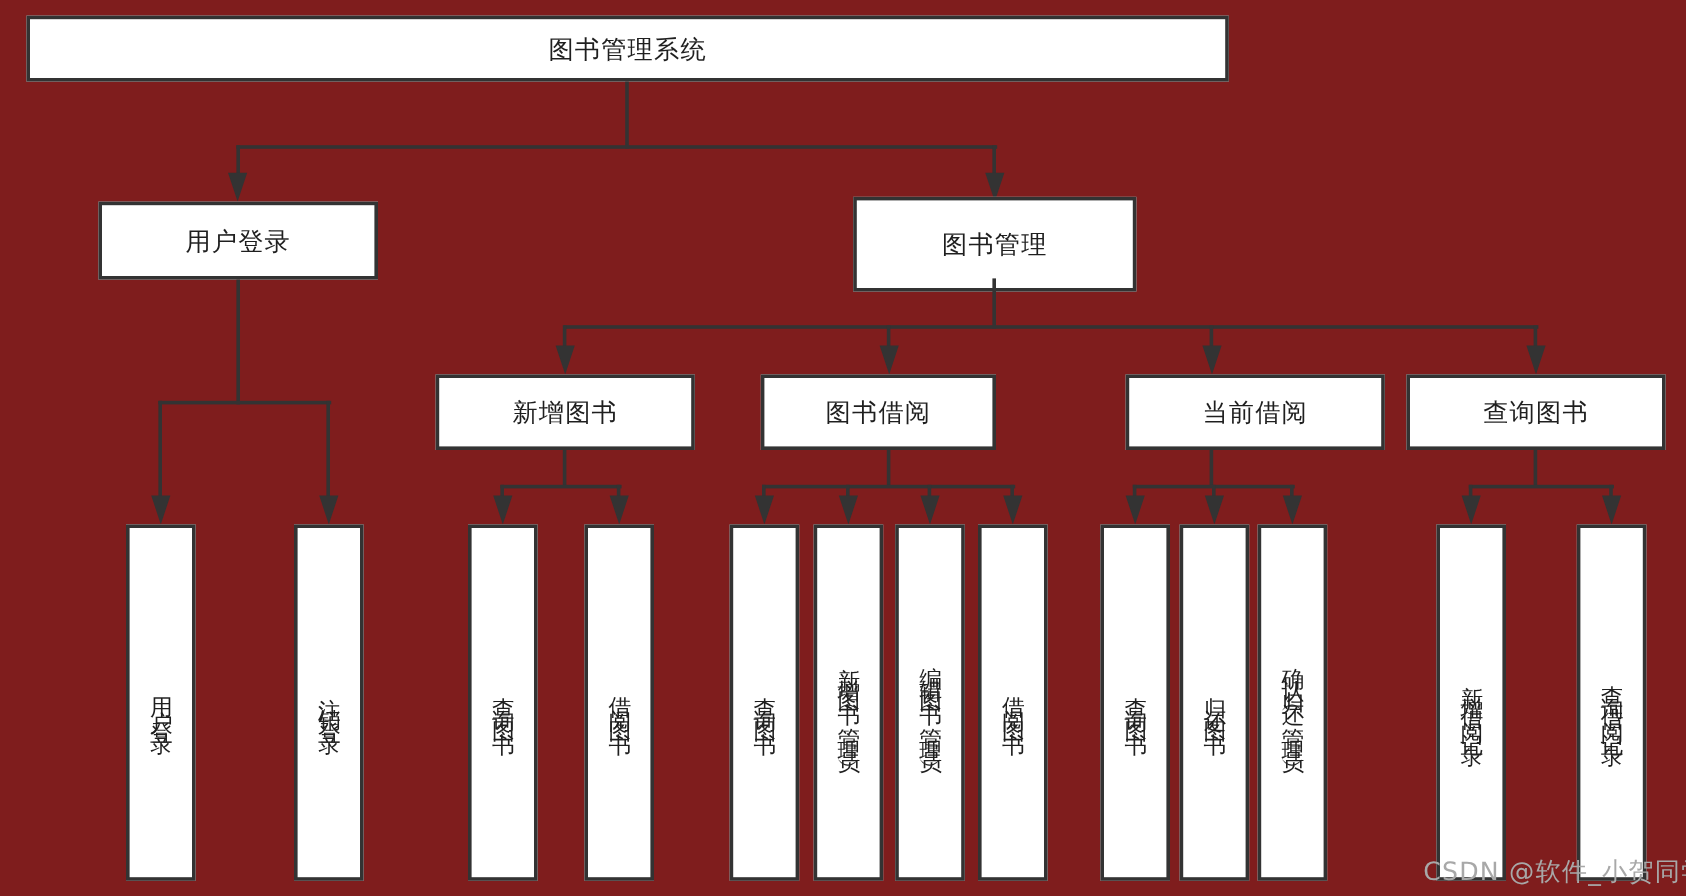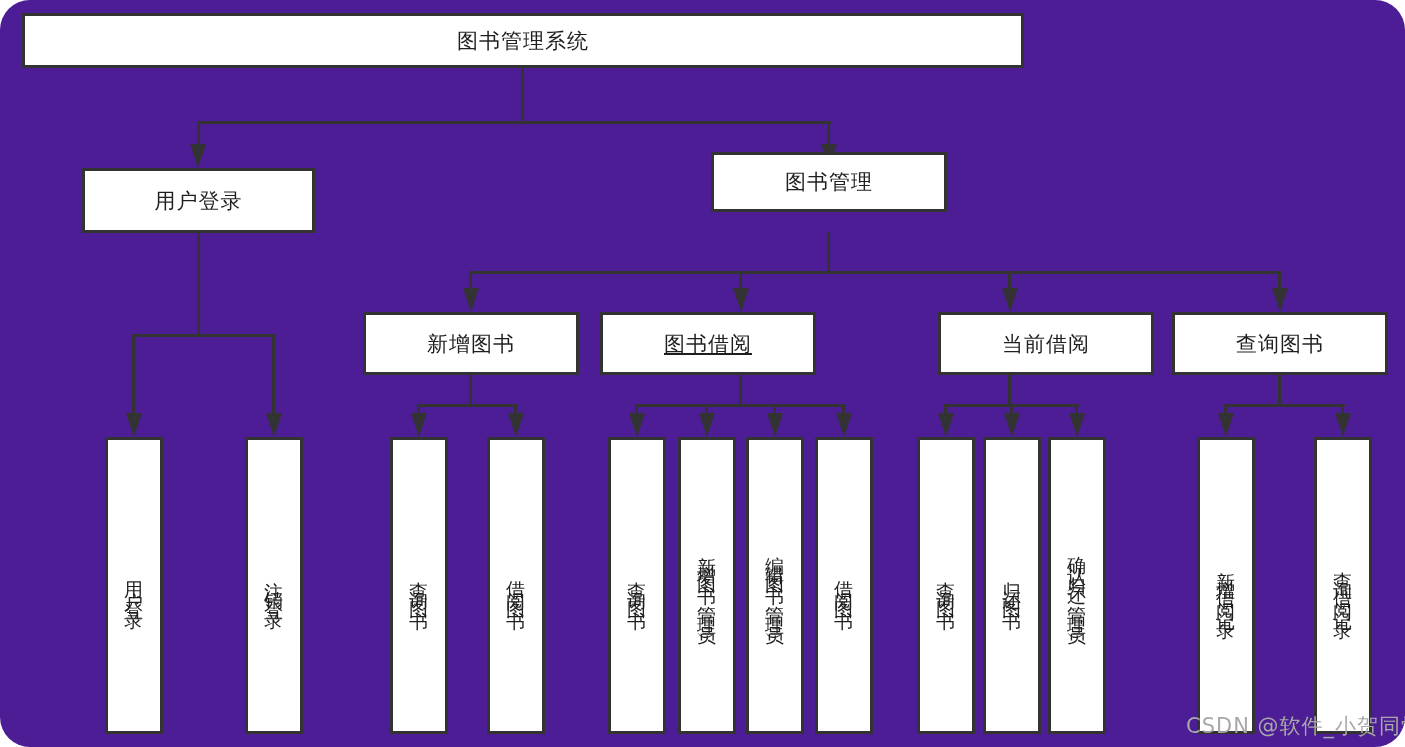--- a/index.html
+++ b/index.html
@@ -1,20 +1,19 @@
 <!DOCTYPE html>
 <html><head>
 <meta charset="utf-8">
 <style>
   html,body { margin:0; padding:0; background:#ffffff; }
   .canvas {
-    position:relative; width:1405px; height:747px; background:#4c1d95;
+    position:relative; width:1405px; height:747px; background:#7f1d1d;
     font-family:"DejaVu Sans","Liberation Sans",sans-serif;
     overflow:hidden;
-    border-radius:30px;
   }
   .box {
     position:absolute; box-sizing:border-box;
     border:3px solid #333333; background:#ffffff;
     display:flex; align-items:center; justify-content:center;
     color:#1f1f1f;
   }
   .hlabel { font-size:21px; letter-spacing:1px; white-space:nowrap; }
   .vbox .vlabel {
     writing-mode:vertical-rl; line-height:1;
@@ -43,21 +42,21 @@
   <div class="line" style="left:521px; top:68px; width:3px; height:56px;"></div>
   <div class="line" style="left:197px; top:121px; width:634px; height:3px;"></div>
   <div class="line" style="left:197px; top:121px; width:3px; height:26px;"></div>
   <div class="arrow" style="left:190px; top:144px;"></div>
   <div class="line" style="left:827px; top:121px; width:3px; height:26px;"></div>
   <div class="arrow" style="left:821px; top:144px;"></div>
 
   <div class="box" style="left:82px; top:168px; width:233px; height:65px;">
     <span class="hlabel">用户登录</span>
   </div>
-  <div class="box" style="left:711px; top:152px; width:236px; height:60px;">
+  <div class="box" style="left:711px; top:164px; width:236px; height:79px;">
     <span class="hlabel">图书管理</span>
   </div>
 
   <div class="line" style="left:197px; top:233px; width:3px; height:104px;"></div>
   <div class="line" style="left:132px; top:334px; width:144px; height:3px;"></div>
   <div class="line" style="left:132px; top:334px; width:3px; height:82px;"></div>
   <div class="arrow" style="left:126px; top:413px;"></div>
   <div class="line" style="left:272px; top:334px; width:3px; height:82px;"></div>
   <div class="arrow" style="left:266px; top:413px;"></div>
 
@@ -68,21 +67,21 @@
   <div class="line" style="left:739px; top:271px; width:3px; height:21px;"></div>
   <div class="arrow" style="left:733px; top:288px;"></div>
   <div class="line" style="left:1008px; top:271px; width:3px; height:21px;"></div>
   <div class="arrow" style="left:1002px; top:288px;"></div>
   <div class="line" style="left:1278px; top:271px; width:3px; height:21px;"></div>
   <div class="arrow" style="left:1272px; top:288px;"></div>
 
   <div class="box" style="left:363px; top:312px; width:216px; height:63px;">
     <span class="hlabel">新增图书</span>
   </div>
-  <div class="box" style="left:600px; top:312px; width:216px; height:63px;text-decoration:underline;">
+  <div class="box" style="left:634px; top:312px; width:196px; height:63px;">
     <span class="hlabel">图书借阅</span>
   </div>
   <div class="box" style="left:902px; top:312px; width:216px; height:63px;margin-left:36px;">
     <span class="hlabel">当前借阅</span>
   </div>
   <div class="box" style="left:1172px; top:312px; width:216px; height:63px;">
     <span class="hlabel">查询图书</span>
   </div>
 
   <div class="line" style="left:469px; top:375px; width:3px; height:31px;"></div>

